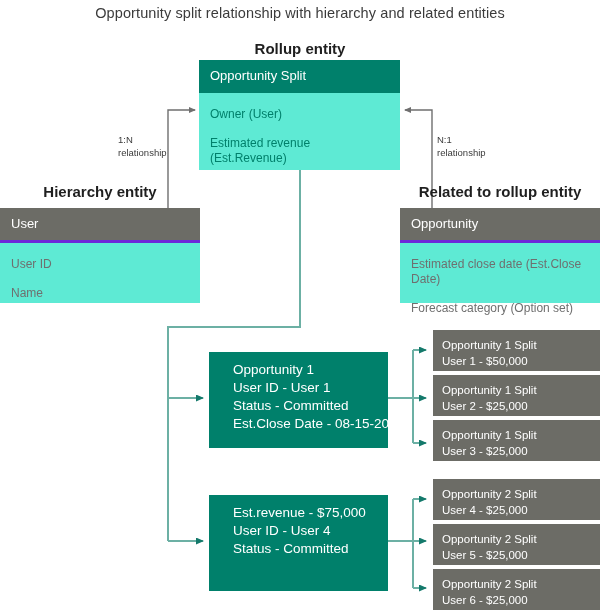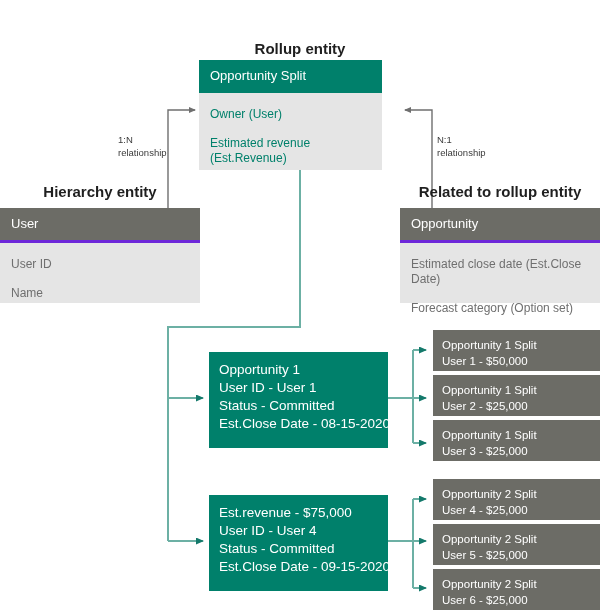--- a/index.html
+++ b/index.html
@@ -51,21 +51,21 @@
     position: absolute;
   }
   .entity .hdr {
     font-size: 13px;
     color: #ffffff;
     padding: 8px 11px;
     box-sizing: border-box;
     line-height: 1.2;
   }
   .entity .body {
-    background: #e5e5e5;
+    background: #5eead4;
     box-sizing: border-box;
     padding: 7px 11px 10px 11px;
   }
   .entity .attr {
     font-size: 12px;
     padding: 7px 0;
     line-height: 1.25;
   }
   .entity.teal .hdr { background: #00806b; }
   .entity.teal .attr { color: #00806b; }
@@ -74,21 +74,21 @@
   .entity.gray .attr { color: #6f6f6f; }
 
   
   .opp-box {
     position: absolute;
     background: #00806b;
     color: #ffffff;
     font-size: 13.5px;
     line-height: 1.34;
     box-sizing: border-box;
-    padding: 9px 10px;
+    padding: 9px 24px;
   }
   .opp-box .line { white-space: nowrap; }
 
   
   .split-box {
     position: absolute;
     background: #6c6c66;
     color: #ffffff;
     font-size: 11.5px;
     line-height: 1.42;
@@ -134,26 +134,27 @@
     <path d="M413,350 L426,350" fill="none" stroke="#6cb0a4" stroke-width="2" marker-end="url(#arrow-teal)"></path>
     <path d="M413,398 L426,398" fill="none" stroke="#6cb0a4" stroke-width="2" marker-end="url(#arrow-teal)"></path>
     <path d="M413,443 L426,443" fill="none" stroke="#6cb0a4" stroke-width="2" marker-end="url(#arrow-teal)"></path>
 
     <path d="M388,541 L413,541 M413,499 L413,588" fill="none" stroke="#6cb0a4" stroke-width="2"></path>
     <path d="M413,499 L426,499" fill="none" stroke="#6cb0a4" stroke-width="2" marker-end="url(#arrow-teal)"></path>
     <path d="M413,541 L426,541" fill="none" stroke="#6cb0a4" stroke-width="2" marker-end="url(#arrow-teal)"></path>
     <path d="M413,588 L426,588" fill="none" stroke="#6cb0a4" stroke-width="2" marker-end="url(#arrow-teal)"></path>
   </svg>
 
+  <div class="title">Opportunity split relationship with hierarchy and related entities</div>
 
   <div class="section-label" style="left:0; top:40px; width:600px; text-align:center;">Rollup entity</div>
   <div class="section-label" style="left:0; top:183px; width:200px; text-align:center;">Hierarchy entity</div>
   <div class="section-label" style="left:400px; top:183px; width:200px; text-align:center;">Related to rollup entity</div>
 
-  <div class="entity teal" style="left:199px; top:60px; width:183px;">
+  <div class="entity teal" style="left:199px; top:60px; width:201px;">
     <div class="hdr" style="height:33px;">Opportunity Split</div>
     <div class="body" style="height:77px;">
       <div class="attr">Owner (User)</div>
       <div class="attr">Estimated revenue (Est.Revenue)</div>
     </div>
   </div>
 
   <div class="entity gray" style="left:0; top:208px; width:200px;border-radius:16px;">
     <div class="hdr" style="height:32px;">User</div>
     <div class="body" style="height:63px;">
@@ -196,21 +197,20 @@
   </div>
   <div class="split-box" style="left:433px; top:420px; width:167px; height:41px;">
     <div class="line">Opportunity 1 Split</div>
     <div class="line">User 3 - $25,000</div>
   </div>
 
   <div class="opp-box" style="left:209px; top:495px; width:179px; height:96px;">
     <div class="line">Est.revenue - $75,000</div>
     <div class="line">User ID - User 4</div>
     <div class="line">Status - Committed</div>
-    <div class="line">Est.Close Date - 09-15-2020</div>
   </div>
 
   <div class="split-box" style="left:433px; top:479px; width:167px; height:41px;">
     <div class="line">Opportunity 2 Split</div>
     <div class="line">User 4 - $25,000</div>
   </div>
   <div class="split-box" style="left:433px; top:524px; width:167px; height:41px;">
     <div class="line">Opportunity 2 Split</div>
     <div class="line">User 5 - $25,000</div>
   </div>

